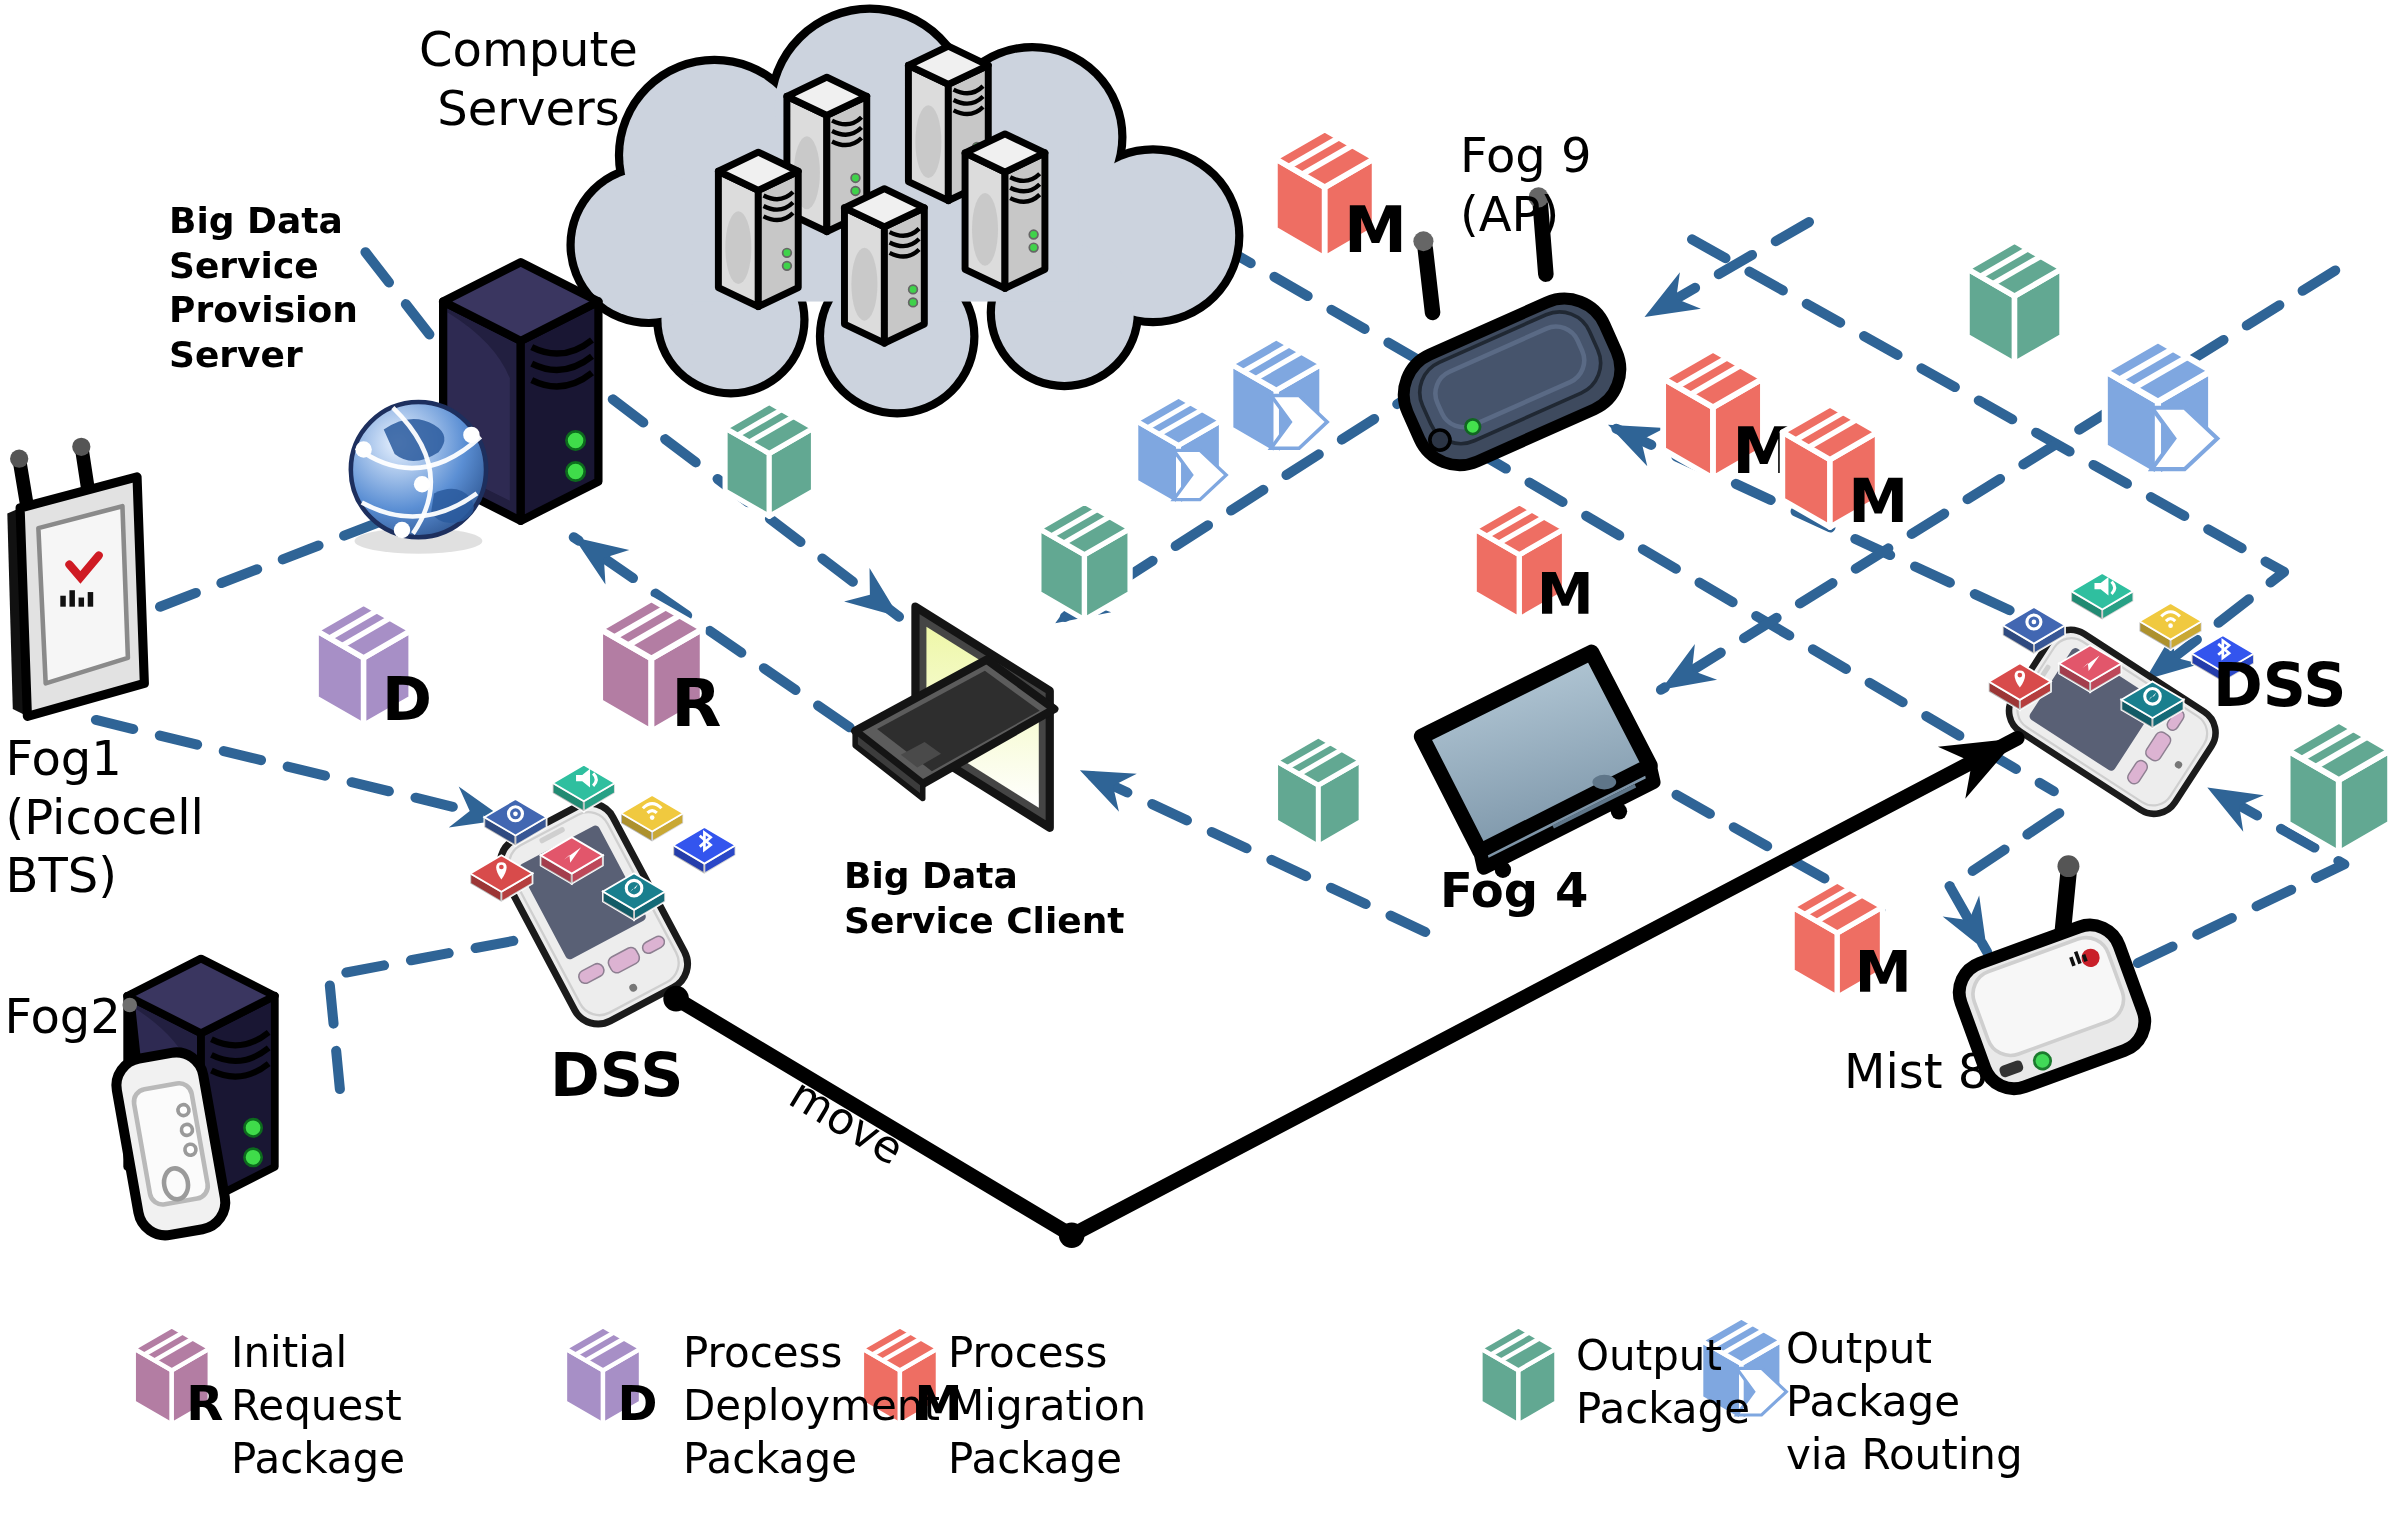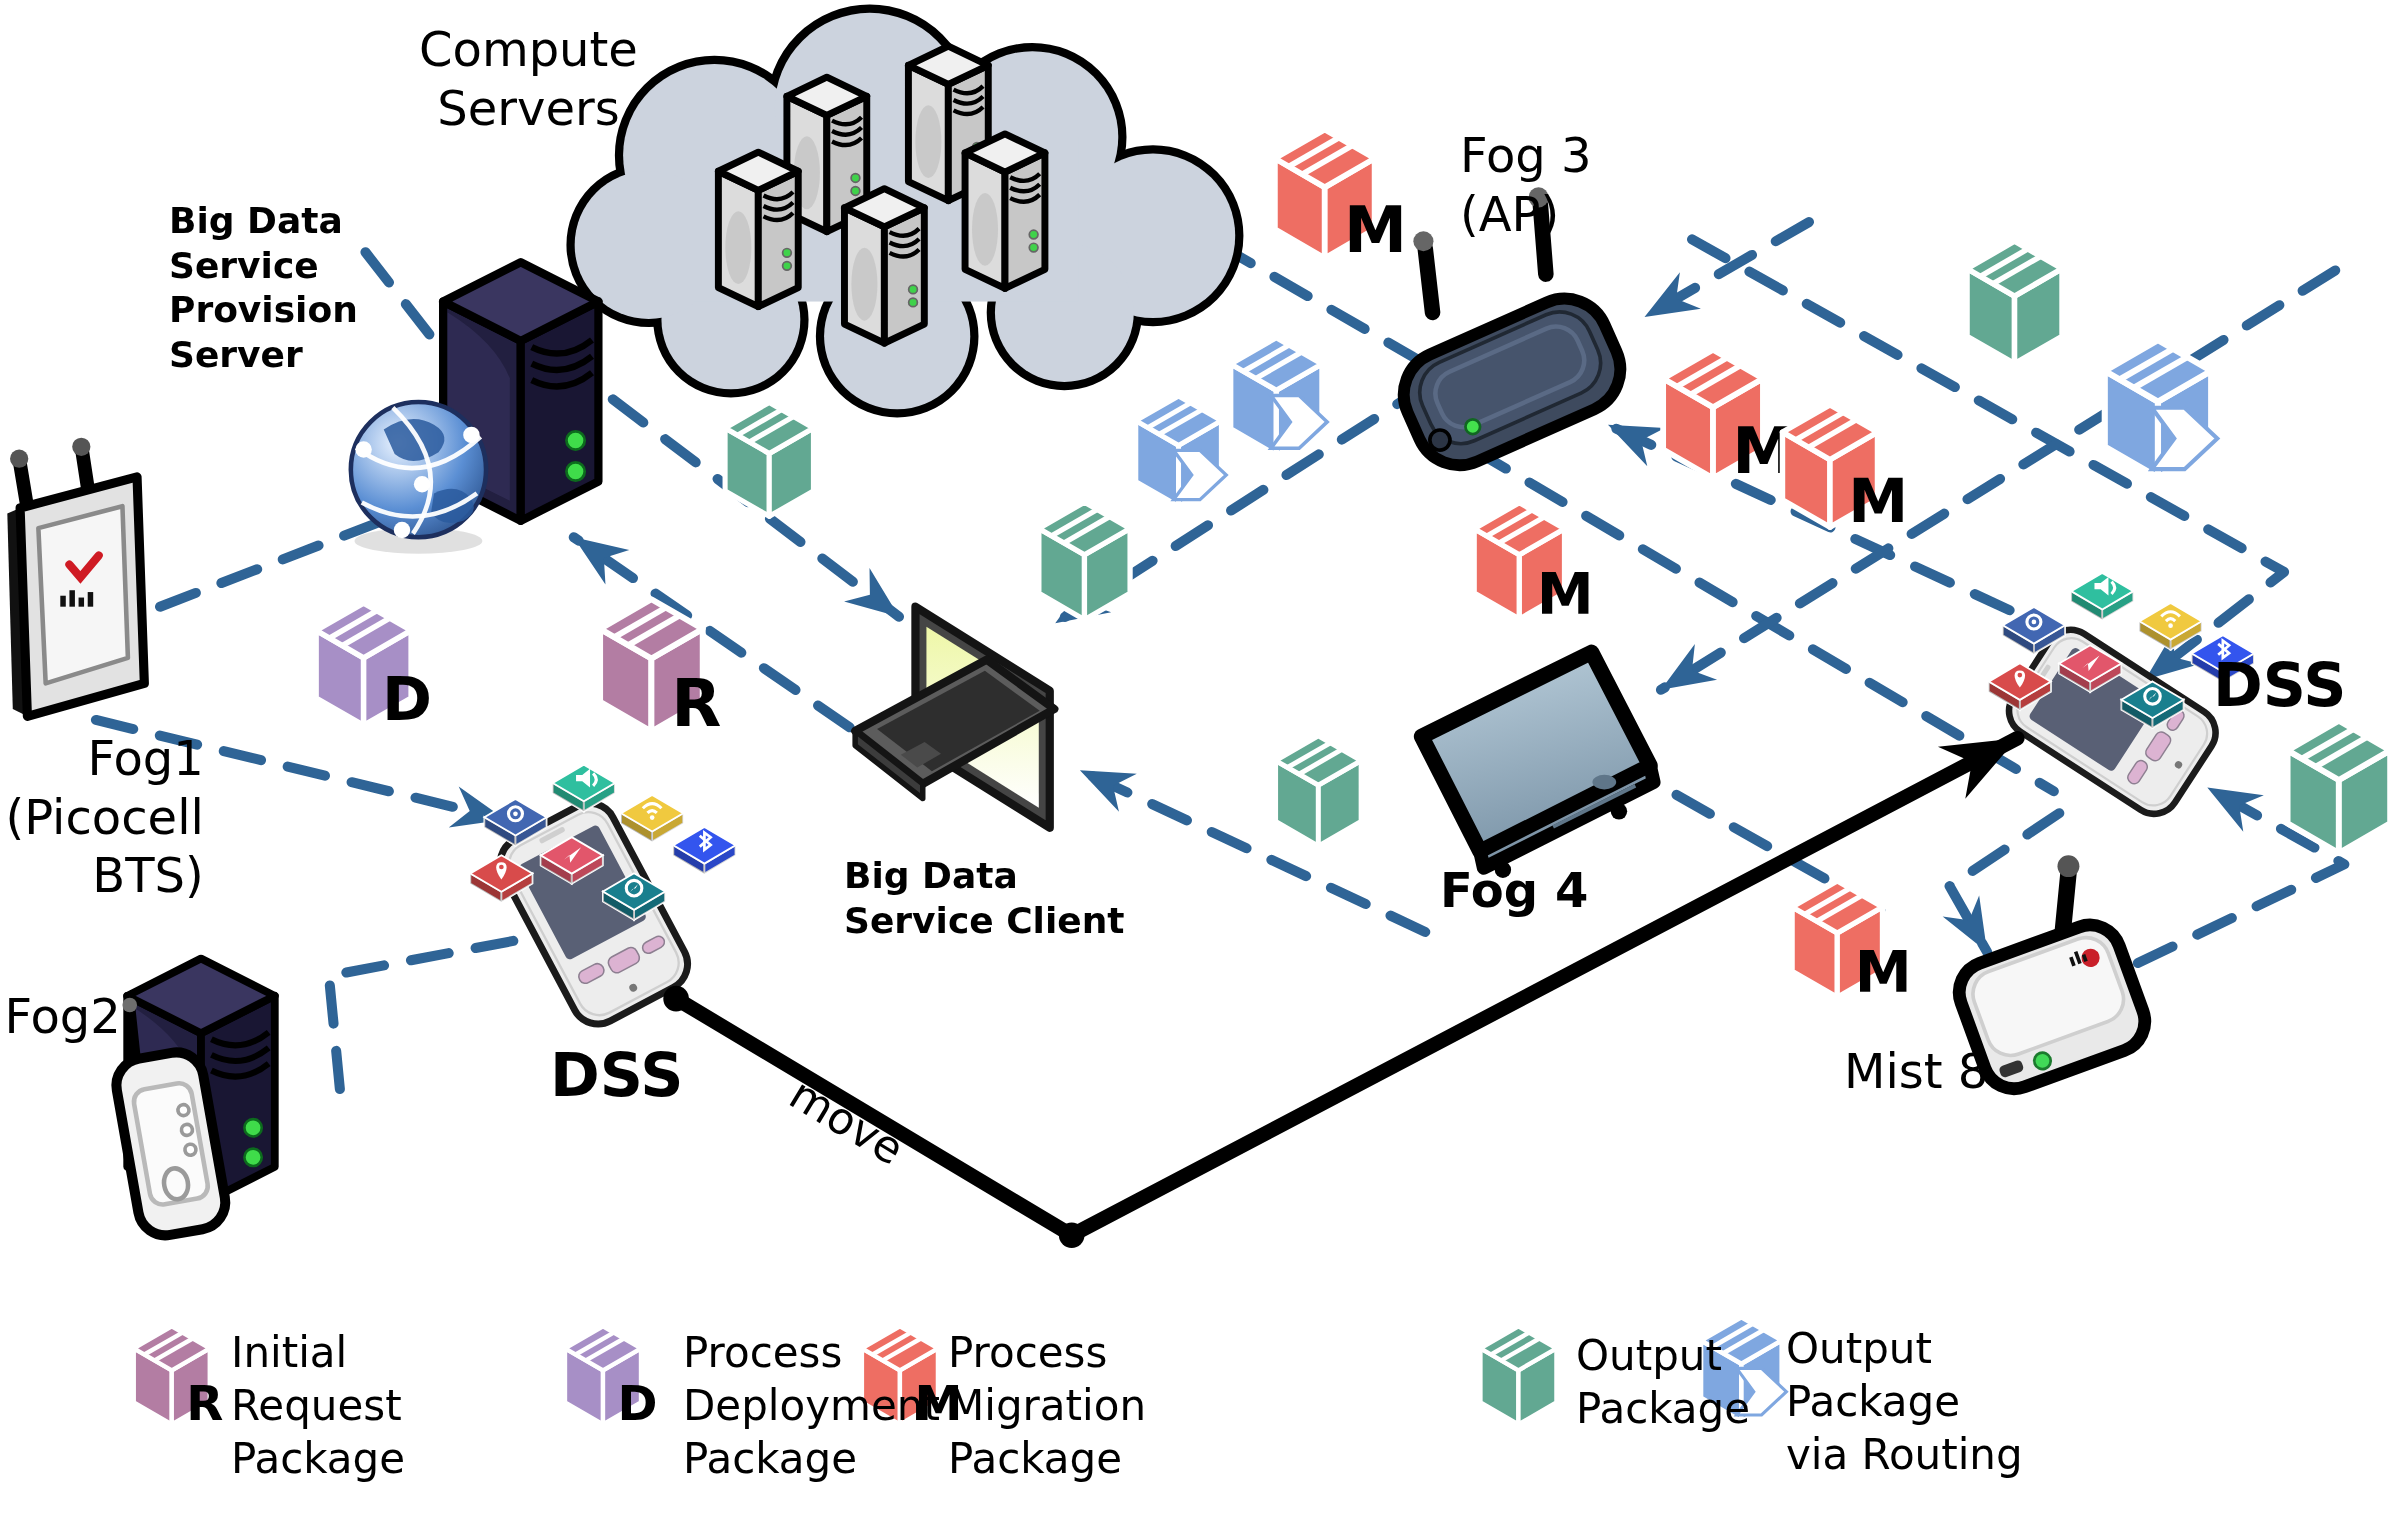--- a/index.html
+++ b/index.html
@@ -591,23 +591,23 @@
       </g>
     </g>
 </svg>
 
 <div class="lbl reg" style="left:419px;top:20px;text-align:center;">Compute
 Servers</div>
 <div class="lbl bold" style="left:169px;top:199px;">Big Data
 Service
 Provision
 Server</div>
-<div class="lbl reg" style="left:1460px;top:126px;">Fog 3
+<div class="lbl reg" style="left:1460px;top:126px;">Fog 9
 (AP)</div>
-<div class="lbl reg" style="left:5.5px;top:729px;text-align:right;">Fog1
+<div class="lbl reg" style="left:5.5px;top:729px;">Fog1
 (Picocell
 BTS)</div>
 <div class="lbl reg" style="left:4.6px;top:987px;">Fog2</div>
 <div class="lbl bold" style="left:844px;top:854px;">Big Data
 Service Client</div>
 <div class="lbl dss" style="left:550px;top:1011px;">DSS</div>
 <div class="lbl dss" style="left:2213px;top:621px;">DSS</div>
 <div class="lbl reg" style="left:1440px;top:861px;font-weight:bold;">Fog 4</div>
 <div class="lbl reg" style="left:1844px;top:1042px;">Mist 8</div>
 <div class="lbl movetext" style="left:808px;top:1067px;">move</div>

